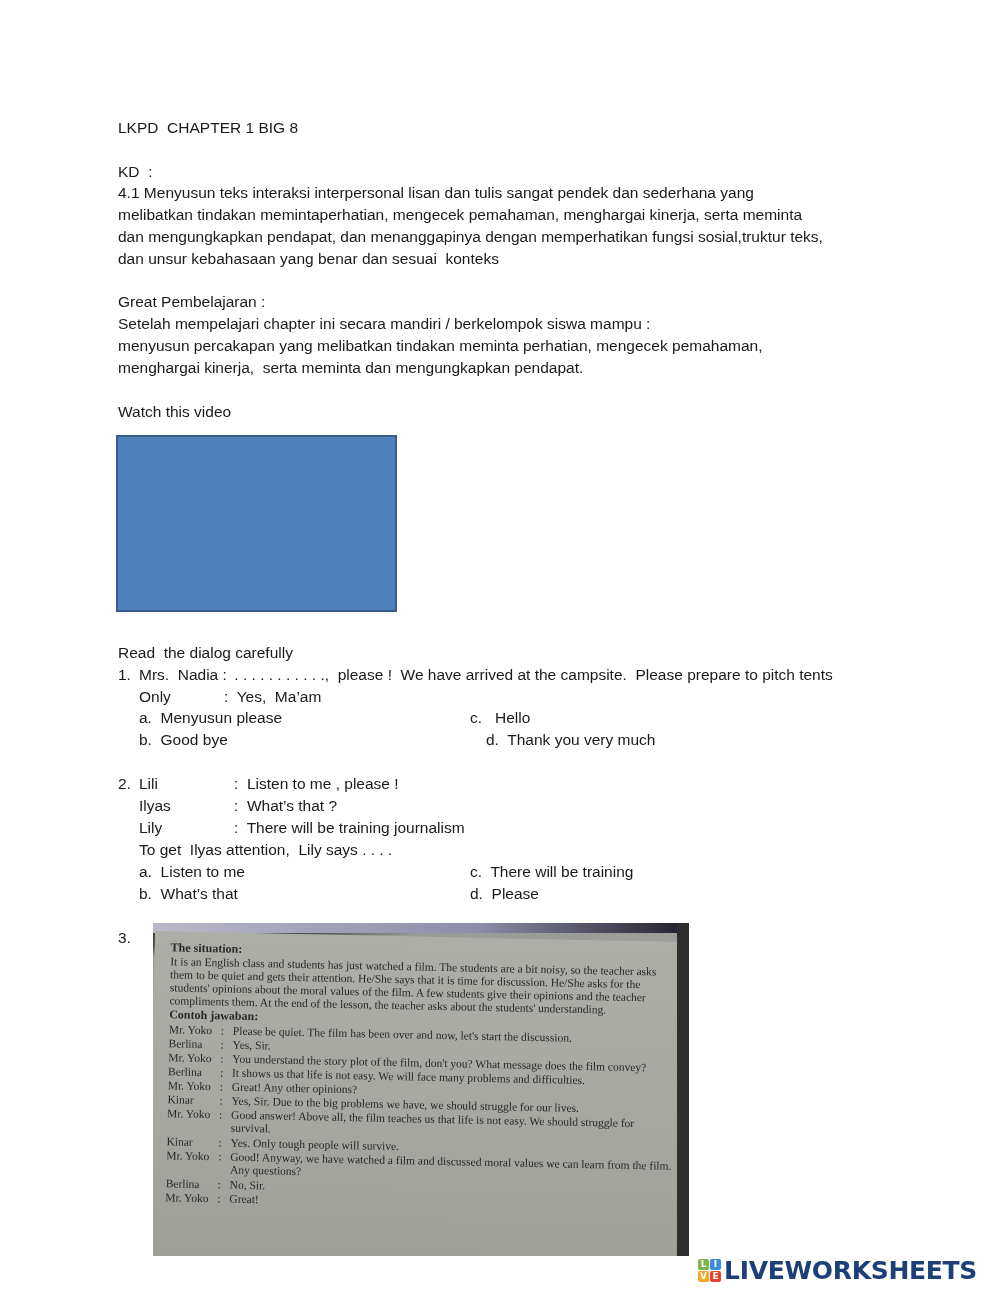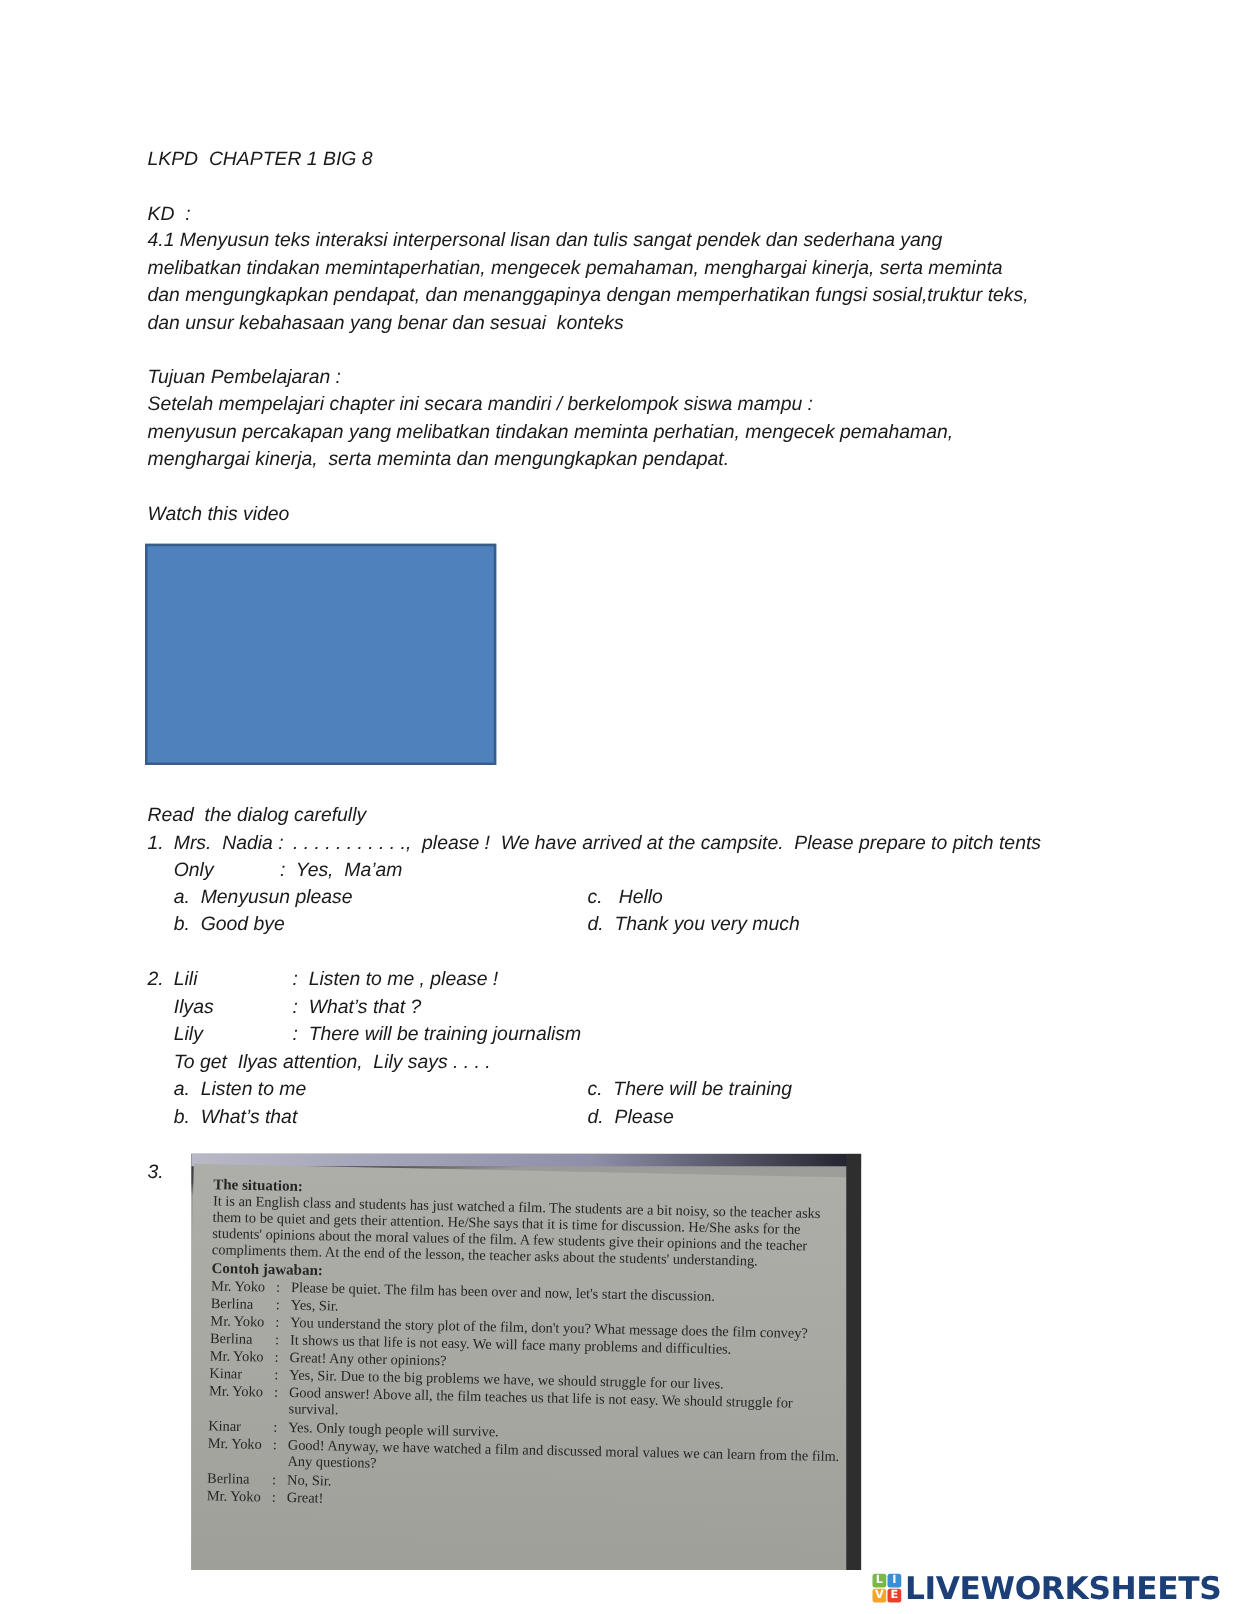--- a/index.html
+++ b/index.html
@@ -1,19 +1,19 @@
 <!DOCTYPE html>
 <html><head>
   <meta charset="utf-8">
   <style>
     html, body { margin: 0; padding: 0; background: #ffffff; }
     body { width: 1000px; height: 1291px; position: relative; overflow: hidden;
       font-family: "Liberation Sans", sans-serif; color: #1a1a1a; }
     .doc { position: absolute; left: 118px; top: 0; width: 800px; font-size: 15.5px; }
-    .line { position: absolute; left: 0; white-space: pre; line-height: 20px; font-style: italic; }
+    .line { position: absolute; left: 0; white-space: pre; line-height: 20px; }
     .video-box { position: absolute; left: 116px; top: 435px; width: 281px; height: 177px;
       background: #4f81bd; border: 2px solid #385d8a; box-sizing: border-box; }
     .photo { position: absolute; left: 153px; top: 923px; width: 536px; height: 333px;
       background: linear-gradient(175deg, #3a3a3a 0%, #444 6%, #9a9a96 9%, #a7a7a3 40%, #a2a29e 100%);
       overflow: hidden; }
     .photo-paper { position: absolute; left: 2px; top: 8px; width: 530px; height: 325px;
       background: linear-gradient(180deg, #aeaea9 0%, #a8a8a3 50%, #9f9f9a 100%);
       transform: rotate(1.2deg); transform-origin: left top; }
     .photo-edge { position: absolute; right: 0; top: 0; width: 12px; height: 333px; background: #2e2e2e; }
     .photo-top { position: absolute; left: 0; top: 0; width: 536px; height: 10px;
@@ -31,40 +31,40 @@
 
 <div class="doc">
   <div class="line" style="top:118px">LKPD  CHAPTER 1 BIG 8</div>
 
   <div class="line" style="top:162px">KD  :</div>
   <div class="line" style="top:183px">4.1 Menyusun teks interaksi interpersonal lisan dan tulis sangat pendek dan sederhana yang</div>
   <div class="line" style="top:205px">melibatkan tindakan memintaperhatian, mengecek pemahaman, menghargai kinerja, serta meminta</div>
   <div class="line" style="top:227px">dan mengungkapkan pendapat, dan menanggapinya dengan memperhatikan fungsi sosial,truktur teks,</div>
   <div class="line" style="top:249px">dan unsur kebahasaan yang benar dan sesuai  konteks</div>
 
-  <div class="line" style="top:292px">Tujuan Pembelajaran :</div>
+  <div class="line" style="top:292px">Great Pembelajaran :</div>
   <div class="line" style="top:314px">Setelah mempelajari chapter ini secara mandiri / berkelompok siswa mampu :</div>
   <div class="line" style="top:336px">menyusun percakapan yang melibatkan tindakan meminta perhatian, mengecek pemahaman,</div>
   <div class="line" style="top:358px">menghargai kinerja,  serta meminta dan mengungkapkan pendapat.</div>
 
   <div class="line" style="top:402px">Watch this video</div>
 
   <div class="line" style="top:643px">Read  the dialog carefully</div>
 
   <div>
     <div class="line" style="top:665px">1.</div>
     <div class="line" style="top:665px; left:21px">Mrs.  Nadia :</div>
     <div class="line" style="top:665px; left:112px"> . . . . . . . . . . .,  please !  We have arrived at the campsite.  Please prepare to pitch tents</div>
     <div class="line" style="top:687px; left:21px">Only</div>
     <div class="line" style="top:687px; left:106px">:  Yes,  Ma’am</div>
 
     <div class="line" style="top:708px; left:21px"><span>a.</span>  <span>Menyusun please</span></div>
     <div class="line" style="top:730px; left:21px"><span>b.</span>  <span>Good bye</span></div>
     <div class="line" style="top:708px; left:352px"><span>c.</span>   <span>Hello</span></div>
-    <div class="line" style="top:730px; left:352px"><span>d.</span>  <span>Thank you very much</span></div>
+    <div class="line" style="top:730px; left:368px"><span>d.</span>  <span>Thank you very much</span></div>
   </div>
 
   <div>
     <div class="line" style="top:774px">2.</div>
     <div class="line" style="top:774px; left:21px">Lili</div>
     <div class="line" style="top:774px; left:116px">:  Listen to me , please !</div>
     <div class="line" style="top:796px; left:21px">Ilyas</div>
     <div class="line" style="top:796px; left:116px">:  What’s that ?</div>
     <div class="line" style="top:818px; left:21px">Lily</div>
     <div class="line" style="top:818px; left:116px">:  There will be training journalism</div>

